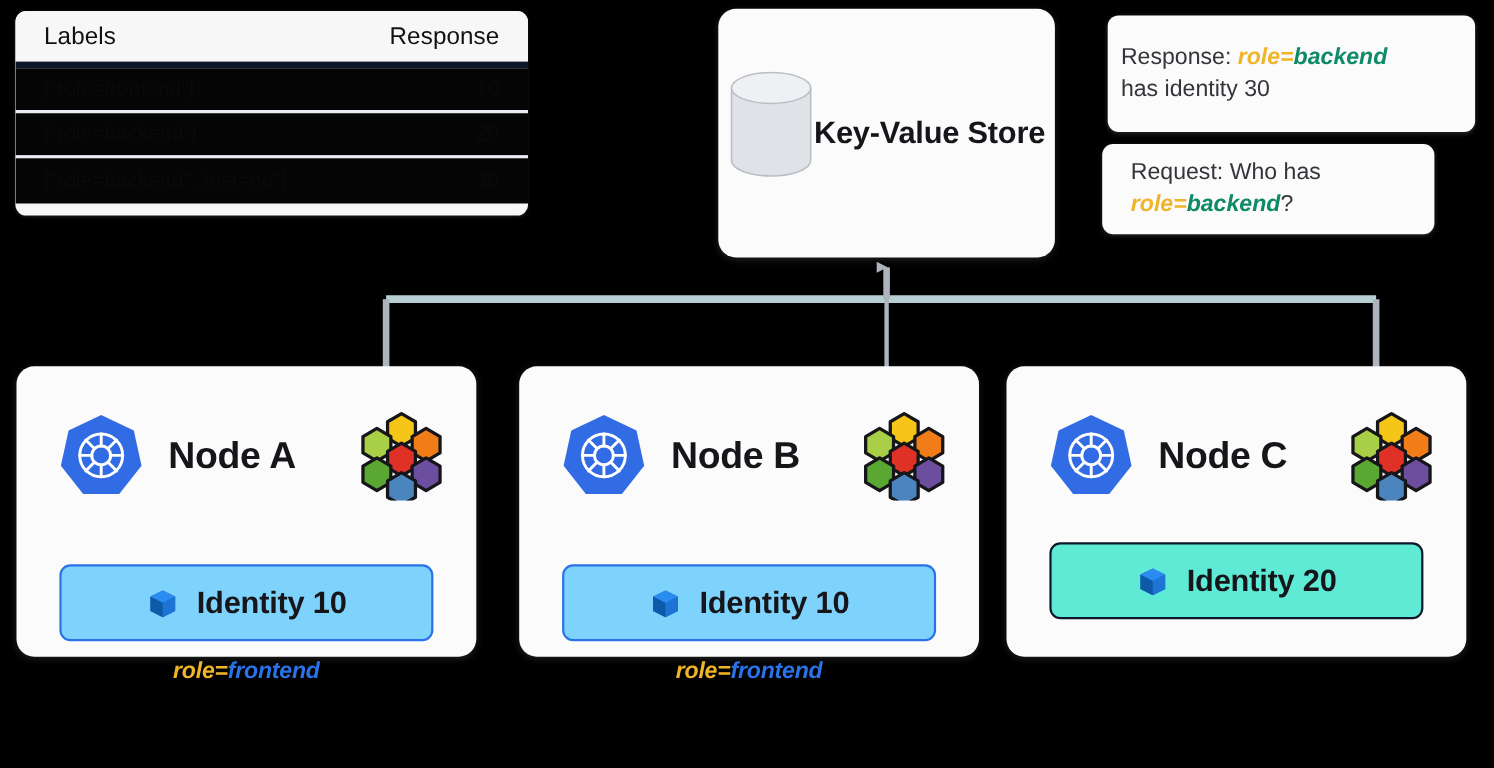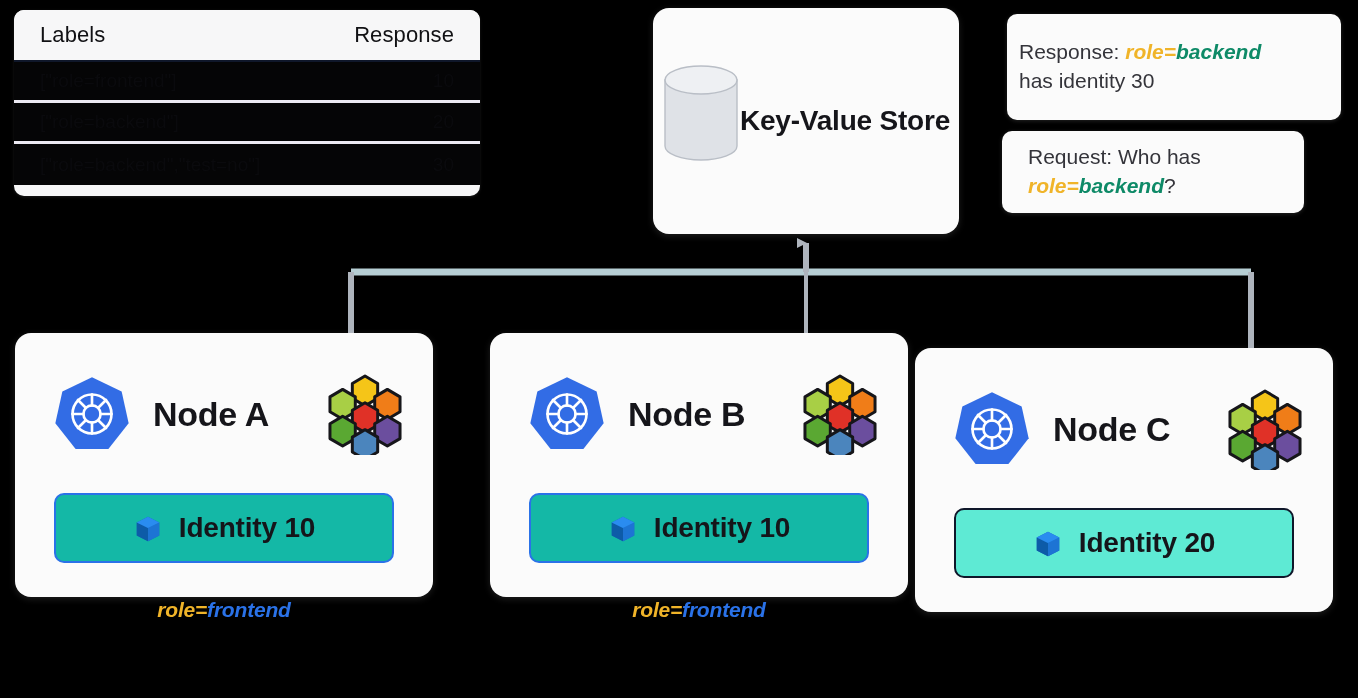--- a/index.html
+++ b/index.html
@@ -35,21 +35,21 @@
     overflow: hidden;
   }
   .table-header {
     height: 52px;
     display: flex;
     align-items: center;
     justify-content: space-between;
     padding: 0 26px 0 26px;
     box-sizing: border-box;
     background: #f7f7f8;
-    border-bottom: 2px solid #0f172a;
+    border-bottom: 6px solid #0f172a;
   }
   .table-header .th {
     font-size: 22px;
     color: #111114;
     letter-spacing: 0.1px;
   }
   .table-body {
     background: #ffffff;
   }
   .table-row {
@@ -150,22 +150,22 @@
     position: absolute;
     top: 333px;
     width: 418px;
     height: 264px;
     background: #fbfbfb;
     border-radius: 16px;
     box-shadow: 0 2px 7px rgba(255,255,255,0.12);
     box-sizing: border-box;
   }
   .node-a { left: 15px; }
-  .node-b { left: 490px; }
-  .node-c { left: 915px; margin-top: 15px; }
+  .node-b { left: 472px; }
+  .node-c { left: 915px; }
 
   .node-head {
     position: absolute;
     left: 38px;
     top: 42px;
     display: flex;
     align-items: center;
     gap: 22px;
   }
   .k8s-logo { width: 78px; height: 78px; }
@@ -190,22 +190,23 @@
     width: 340px;
     height: 70px;
     border-radius: 10px;
     display: flex;
     align-items: center;
     justify-content: center;
     gap: 16px;
     box-sizing: border-box;
   }
   .chip-blue {
-    background: #14b8a6;
+    background: #7dd3fc;
     border: 2px solid #2a72e8;
+    margin-top: 20px;
   }
   .chip-teal {
     background: #5eead4;
     border: 2px solid #0f172a;
   }
   .chip-text {
     font-size: 28px;
     font-weight: bold;
     color: #15151a;
     letter-spacing: -0.2px;

